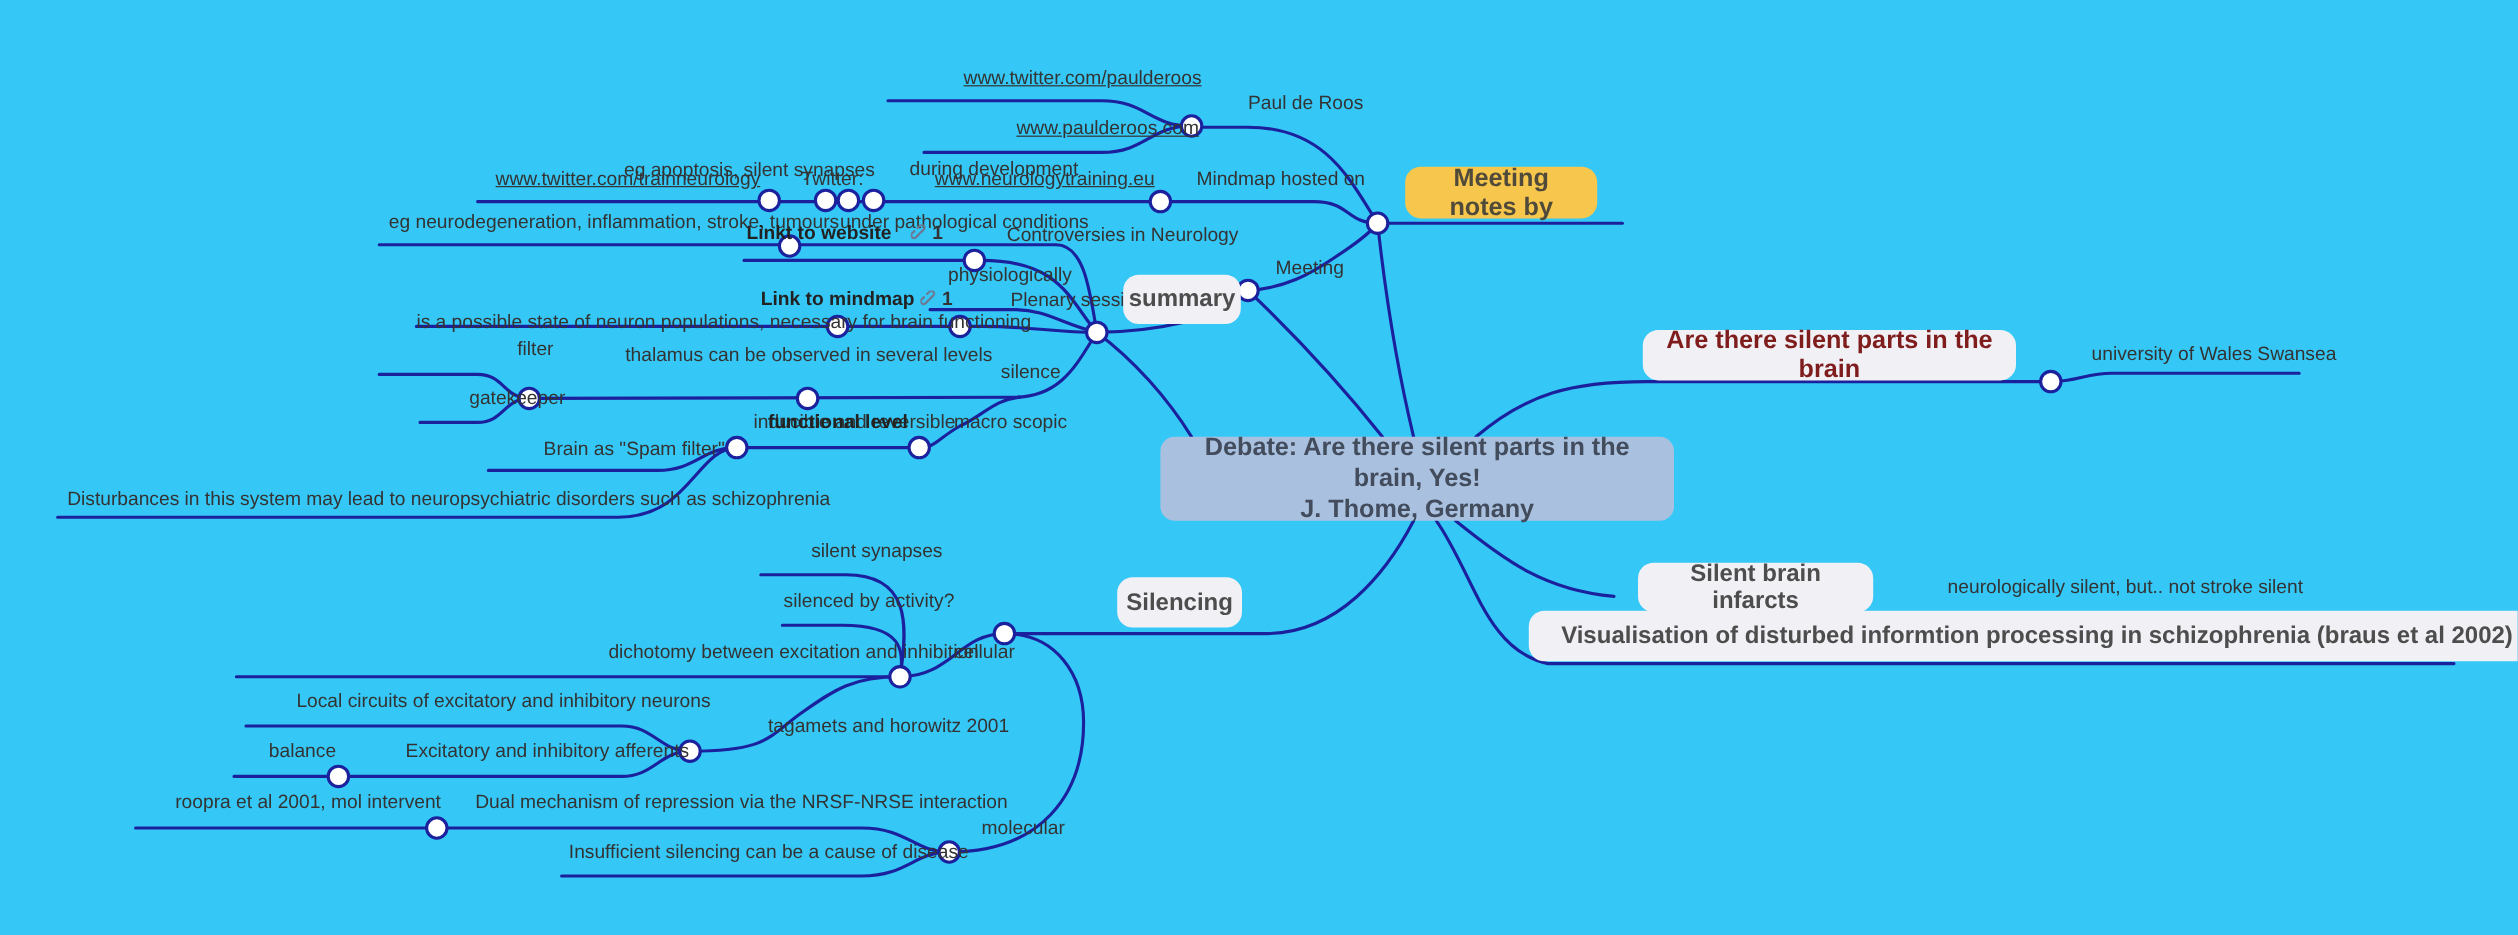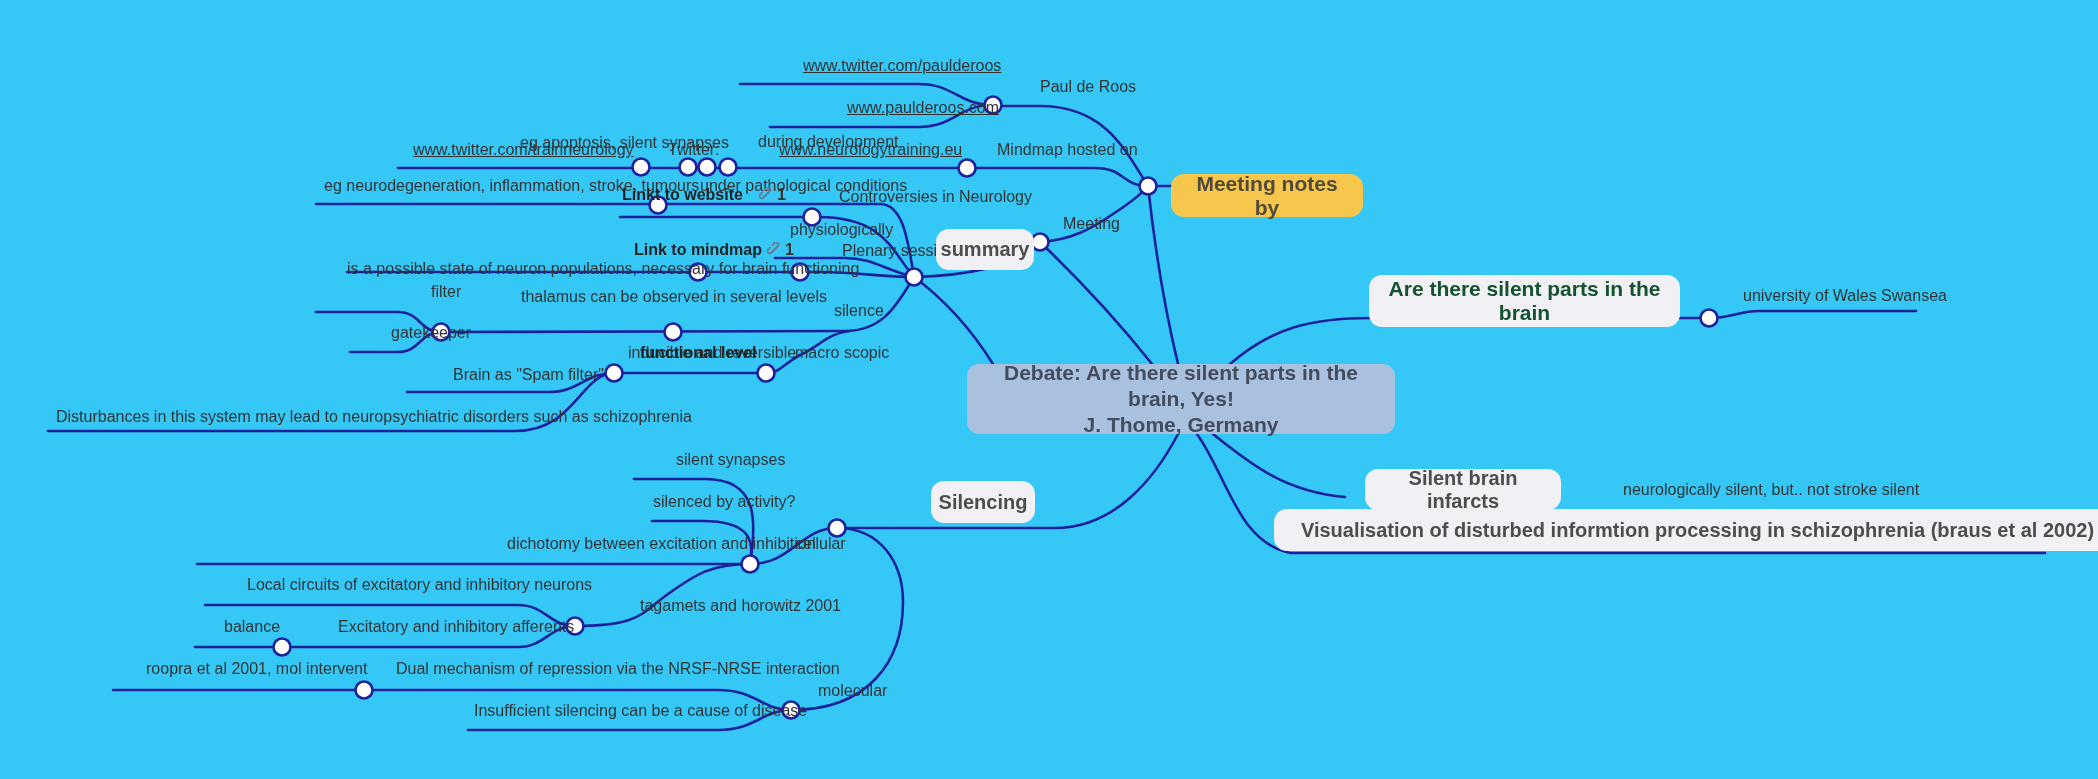--- a/index.html
+++ b/index.html
@@ -241,30 +241,30 @@
         <span>Insufficient silencing can be a cause of disease</span>
       </div>
       <div class="lbl" style="left: 1743px; top: 287px;">
         <span>university of Wales Swansea</span>
       </div>
       <div class="lbl" style="left: 1623px; top: 481px;">
         <span>neurologically silent, but.. not stroke silent</span>
       </div>
     </div>
   <div id="nodes-layer">
-      <div class="node" style="left: 1171px; top: 139px; width: 192px; height: 43px; background: rgb(247, 198, 76); color: rgb(79, 74, 58); font-size: 21px; margin-top: 35px;">
+      <div class="node" style="left: 1171px; top: 139px; width: 160px; height: 43px; background: rgb(247, 198, 76); color: rgb(79, 74, 58); font-size: 21px;">
         <span>Meeting notes by</span>
       </div>
       <div class="node" style="left: 936px; top: 229px; width: 98px; height: 41px; background: rgb(240, 240, 245); color: rgb(77, 77, 77); font-size: 20px;">
         <span>summary</span>
       </div>
       <div class="node" style="left: 931px; top: 481px; width: 104px; height: 42px; background: rgb(240, 240, 245); color: rgb(77, 77, 77); font-size: 20px;">
         <span>Silencing</span>
       </div>
-      <div class="node" style="left: 1369px; top: 275px; width: 311px; height: 52px; background: rgb(240, 240, 245); color: #14532d; font-size: 21px;">
+      <div class="node" style="left: 1369px; top: 275px; width: 311px; height: 42px; background: rgb(240, 240, 245); color: #7f1d1d; font-size: 21px;">
         <span>Are there silent parts in the brain</span>
       </div>
       <div class="node" style="left: 1365px; top: 469px; width: 196px; height: 41px; background: rgb(240, 240, 245); color: rgb(77, 77, 77); font-size: 20px;">
         <span>Silent brain infarcts</span>
       </div>
       <div class="node" style="left: 1274px; top: 509px; width: 847px; height: 42px; background: rgb(240, 240, 245); color: rgb(77, 77, 77); font-size: 20px;">
         <span>Visualisation of disturbed informtion processing in schizophrenia (braus et al 2002)</span>
       </div>
     </div>
 

